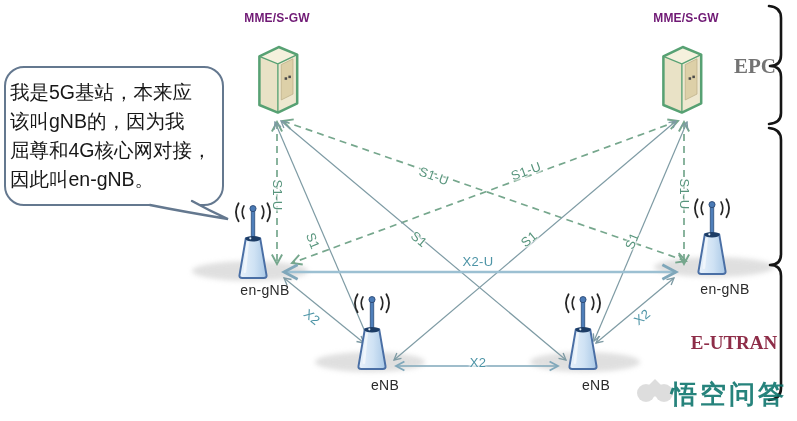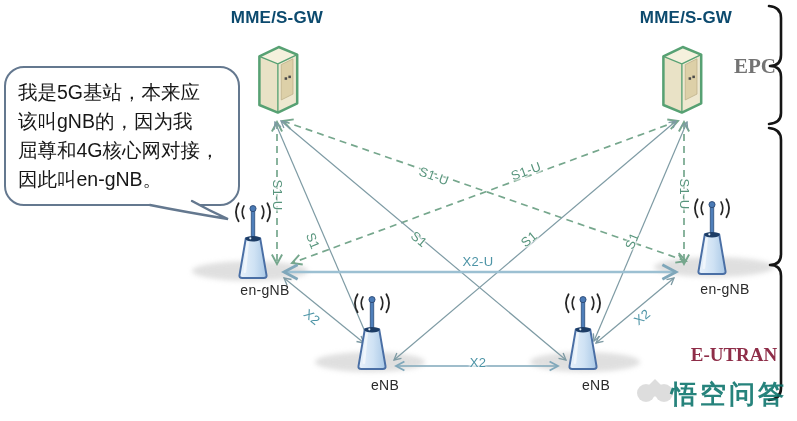--- a/index.html
+++ b/index.html
@@ -3,34 +3,34 @@
 <meta charset="utf-8">
 <style>
   html,body{margin:0;padding:0;background:#fff;}
   .stage{
     position:relative;width:797px;height:421px;background:#fff;overflow:hidden;
     font-family:"Liberation Sans","DejaVu Sans",sans-serif;
   }
   .stage svg.base{position:absolute;left:0;top:0;z-index:1;}
   .lbl{position:absolute;z-index:4;white-space:nowrap;transform:translate(-50%,-50%);}
   .node-lbl{font-size:14px;font-weight:500;color:#2b2b2b;letter-spacing:.3px;margin-left:13px;}
-  .mme-lbl{font-size:17px;font-weight:600;color:#0c4a6e;letter-spacing:.2px;}
+  .mme-lbl{font-size:12px;font-weight:600;color:#701a75;letter-spacing:.2px;}
   .if-lbl{
     font-size:13px;font-weight:500;letter-spacing:.3px;
     text-shadow:0 0 3px #fff,0 0 3px #fff,0 0 4px #fff,1px 1px 2px #fff,-1px -1px 2px #fff;
   }
   .if-s1{color:#58957d;}
   .if-x2{color:#4d94a6;}
   .region-lbl{font-family:"Liberation Serif","DejaVu Serif",serif;font-weight:700;}
   .epc{font-size:21px;color:#737373;}
-  .eutran{font-size:19px;color:#8e2d48;margin-top:12px;}
+  .eutran{font-size:19px;color:#8e2d48;}
   .bubble{
     position:absolute;left:4px;top:66px;width:208px;height:116px;z-index:2;
     background:#fff;border:2.5px solid #64788f;border-radius:20px;
-    padding:10px 12px;color:#171717;font-size:19.5px;line-height:29px;font-weight:500;
+    padding:10px 4px;color:#171717;font-size:19.5px;line-height:29px;font-weight:500;
   }
   .bubble-tail{position:absolute;left:140px;top:196px;z-index:3;}
   .wm-text{
     position:absolute;left:671px;top:377px;z-index:5;
     font-size:26px;font-weight:700;letter-spacing:3px;color:#0f766e;opacity:.9;
   }
 </style>
 </head>
 <body>
 

